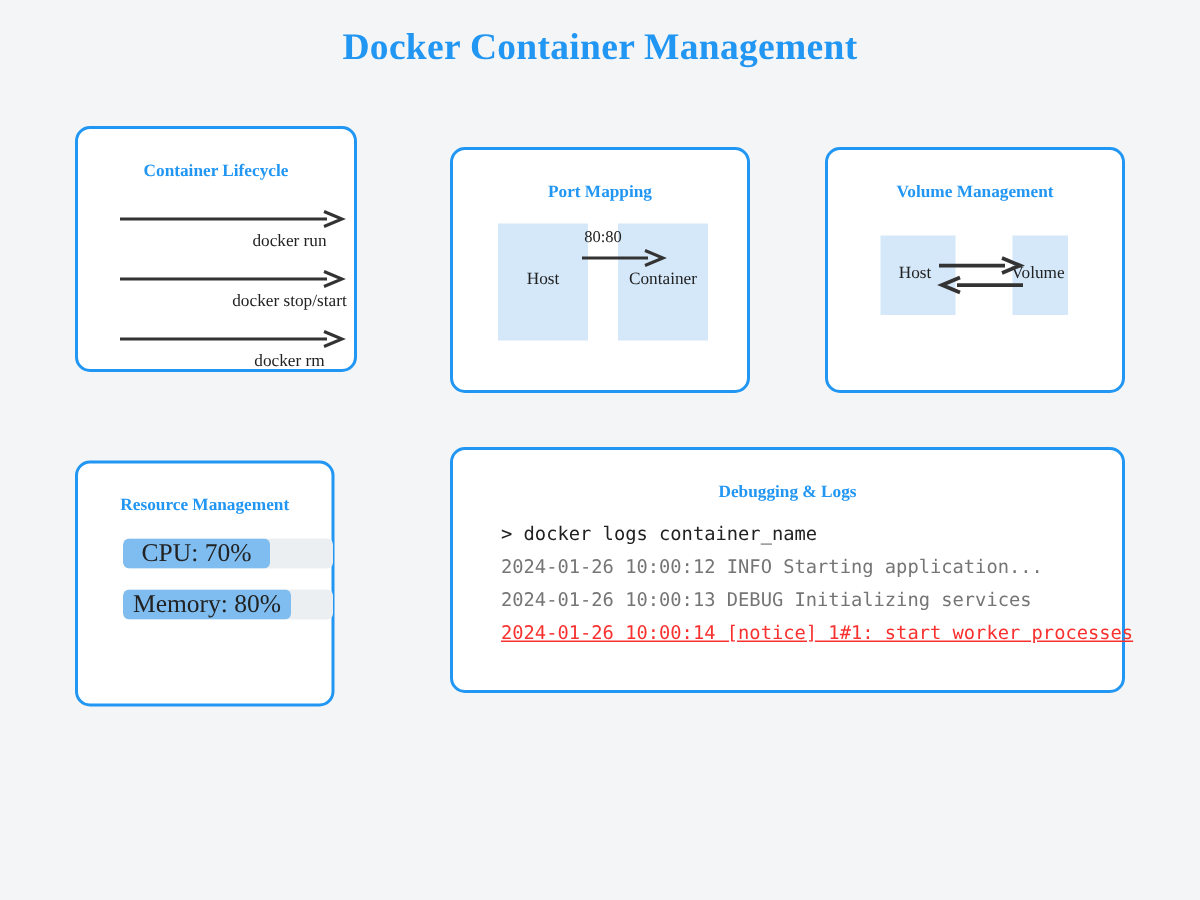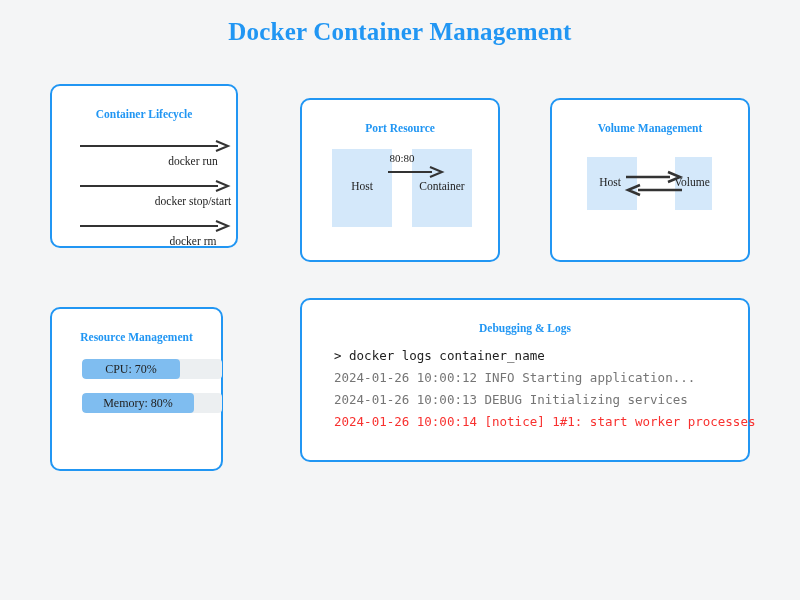--- a/index.html
+++ b/index.html
@@ -167,39 +167,39 @@
     background: #7fbdf0;
     border-radius: 4px;
   }
   .res-label {
     position: absolute;
     top: 0;
     height: 20px;
     line-height: 20px;
     text-align: center;
     font-family: "Liberation Serif", serif;
-    font-size: 12px;
+    font-size: 17px;
     color: #222222;
     white-space: nowrap;
   }
   #res-track-0 { top: 50px; }
   #res-track-1 { top: 84px; }
 
   
   .log-line {
     position: absolute;
     left: 32px;
     font-family: "DejaVu Sans Mono", monospace;
     font-size: 12.5px;
     white-space: pre;
   }
   #log-line-0 { top: 48px; color: #212121; }
   #log-line-1 { top: 70px; color: #757575; }
   #log-line-2 { top: 92px; color: #757575; }
-  #log-line-3 { top: 114px; color: #f8312f; }
+  #log-line-3 { top: 114px; color: #f8312f; text-decoration: underline; }
 </style>
 </head>
 <body>
 
 <div class="page-title">Docker Container Management</div>
 
 <div class="card" id="card-lifecycle">
   <div class="card-title">Container Lifecycle</div>
 
   <svg class="lc-arrow-svg" id="lc-arrow-0" viewBox="0 0 148 10">
@@ -215,21 +215,21 @@
   <div class="lc-label" id="lc-label-1">docker stop/start</div>
 
   <svg class="lc-arrow-svg" id="lc-arrow-2" viewBox="0 0 148 10">
     <line x1="0" y1="5" x2="138" y2="5" stroke="#333333" stroke-width="2"></line>
     <path d="M136,0 L148,5 L136,10" fill="none" stroke="#333333" stroke-width="2"></path>
   </svg>
   <div class="lc-label" id="lc-label-2">docker rm</div>
 </div>
 
 <div class="card" id="card-port">
-  <div class="card-title">Port Resource</div>
+  <div class="card-title">Port Mapping</div>
 
   <div class="pm-box" id="pm-box-host"></div>
   <div class="pm-box" id="pm-box-container"></div>
 
   <div class="pm-box-label" id="pm-label-host">Host</div>
   <div class="pm-box-label" id="pm-label-container">Container</div>
 
   <div id="pm-port-label">80:80</div>
 
   <svg id="pm-arrow" viewBox="0 0 58 12">

